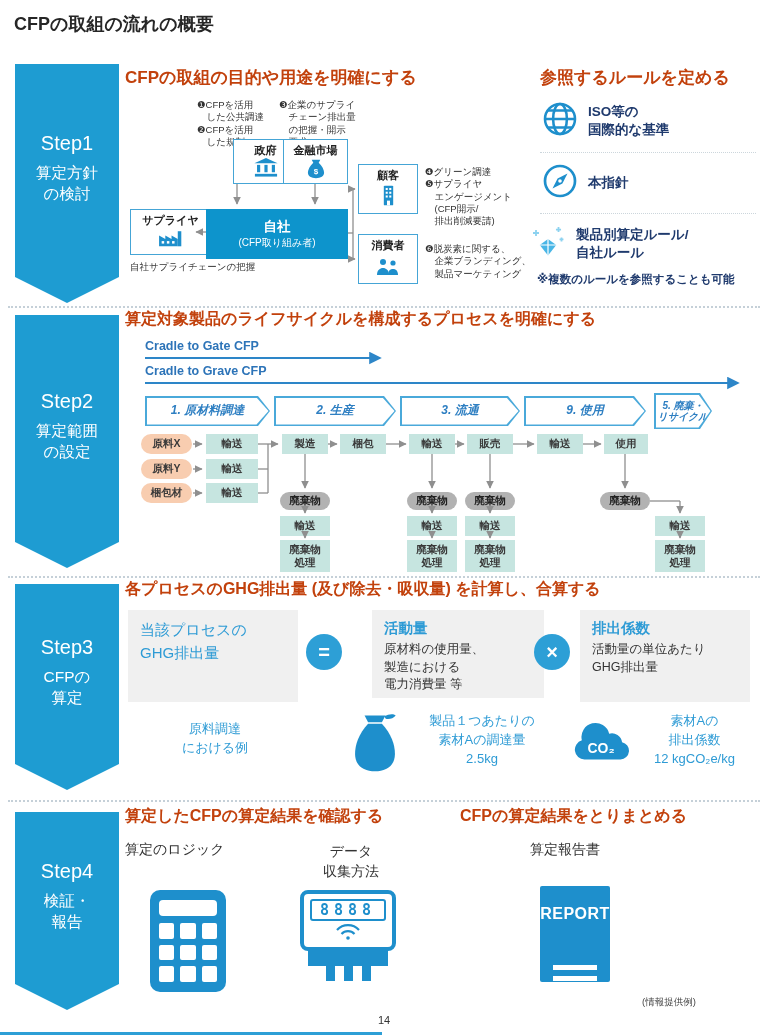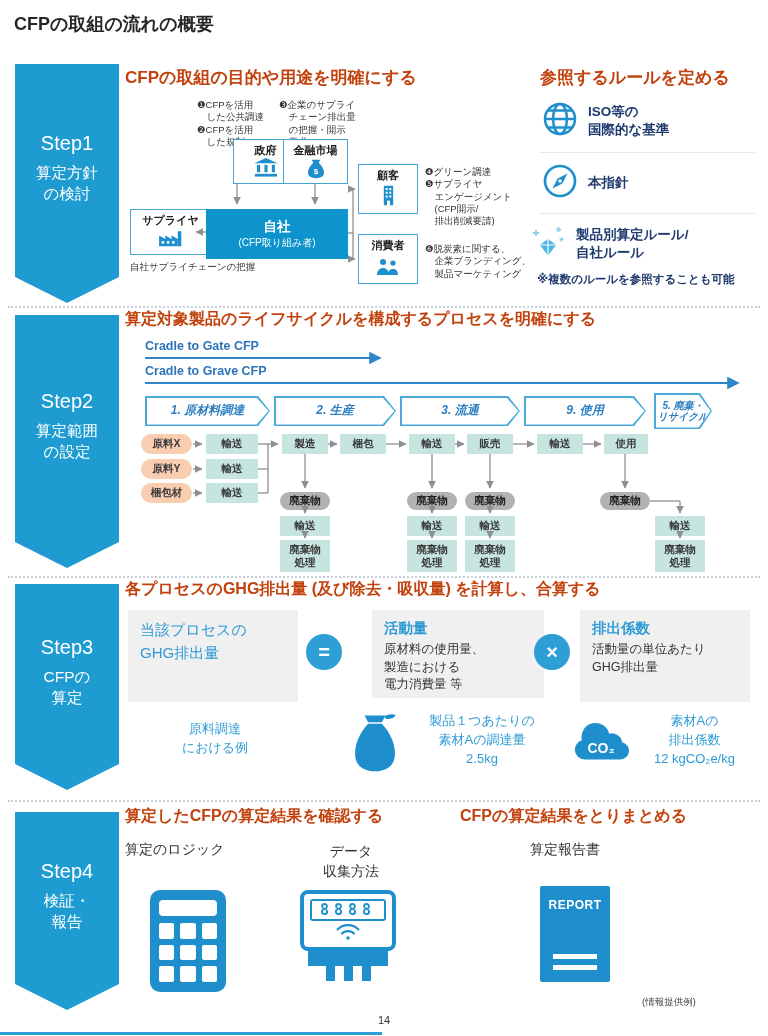--- a/index.html
+++ b/index.html
@@ -67,21 +67,21 @@
   .calc .keys { display:grid; grid-template-columns:repeat(3,1fr); gap:6px; flex:1; }
   .calc .keys i { background:#fff; border-radius:2px; }
   .meter-body { background:#fff; border:4px solid #1e8fcc; border-radius:8px; padding:5px 6px 2px; }
   .meter-disp { border:2.5px solid #1e8fcc; border-radius:3px; background:#fff; color:#1e8fcc;
                 font-family:"DejaVu Sans Mono",monospace; font-weight:bold; font-size:15px;
                 text-align:center; letter-spacing:5px; }
   .meter-base { background:#1e8fcc; height:15px; margin:0 8px; }
   .meter-legs { display:flex; justify-content:center; gap:9px; }
   .meter-legs i { width:9px; height:15px; background:#1e8fcc; }
   .report { background:#1e8fcc; color:#fff; border-radius:2px; padding-top:12px; text-align:center; }
-  .report .rt { font-size:12px; font-weight:bold; letter-spacing:0.5px; }
+  .report .rt { font-size:16px; font-weight:bold; letter-spacing:0.5px;margin-top:7px; }
   .report .bar { width:44px; height:5px; background:#fff; margin:0 auto; }
 
   .foot-note { font-size:9.5px; color:#444; }
   .page-num { font-size:11px; color:#333; }
   svg.overlay { position:absolute; left:0; top:0; pointer-events:none; }
 </style>
 </head>
 <body>
 
 <div id="page">

